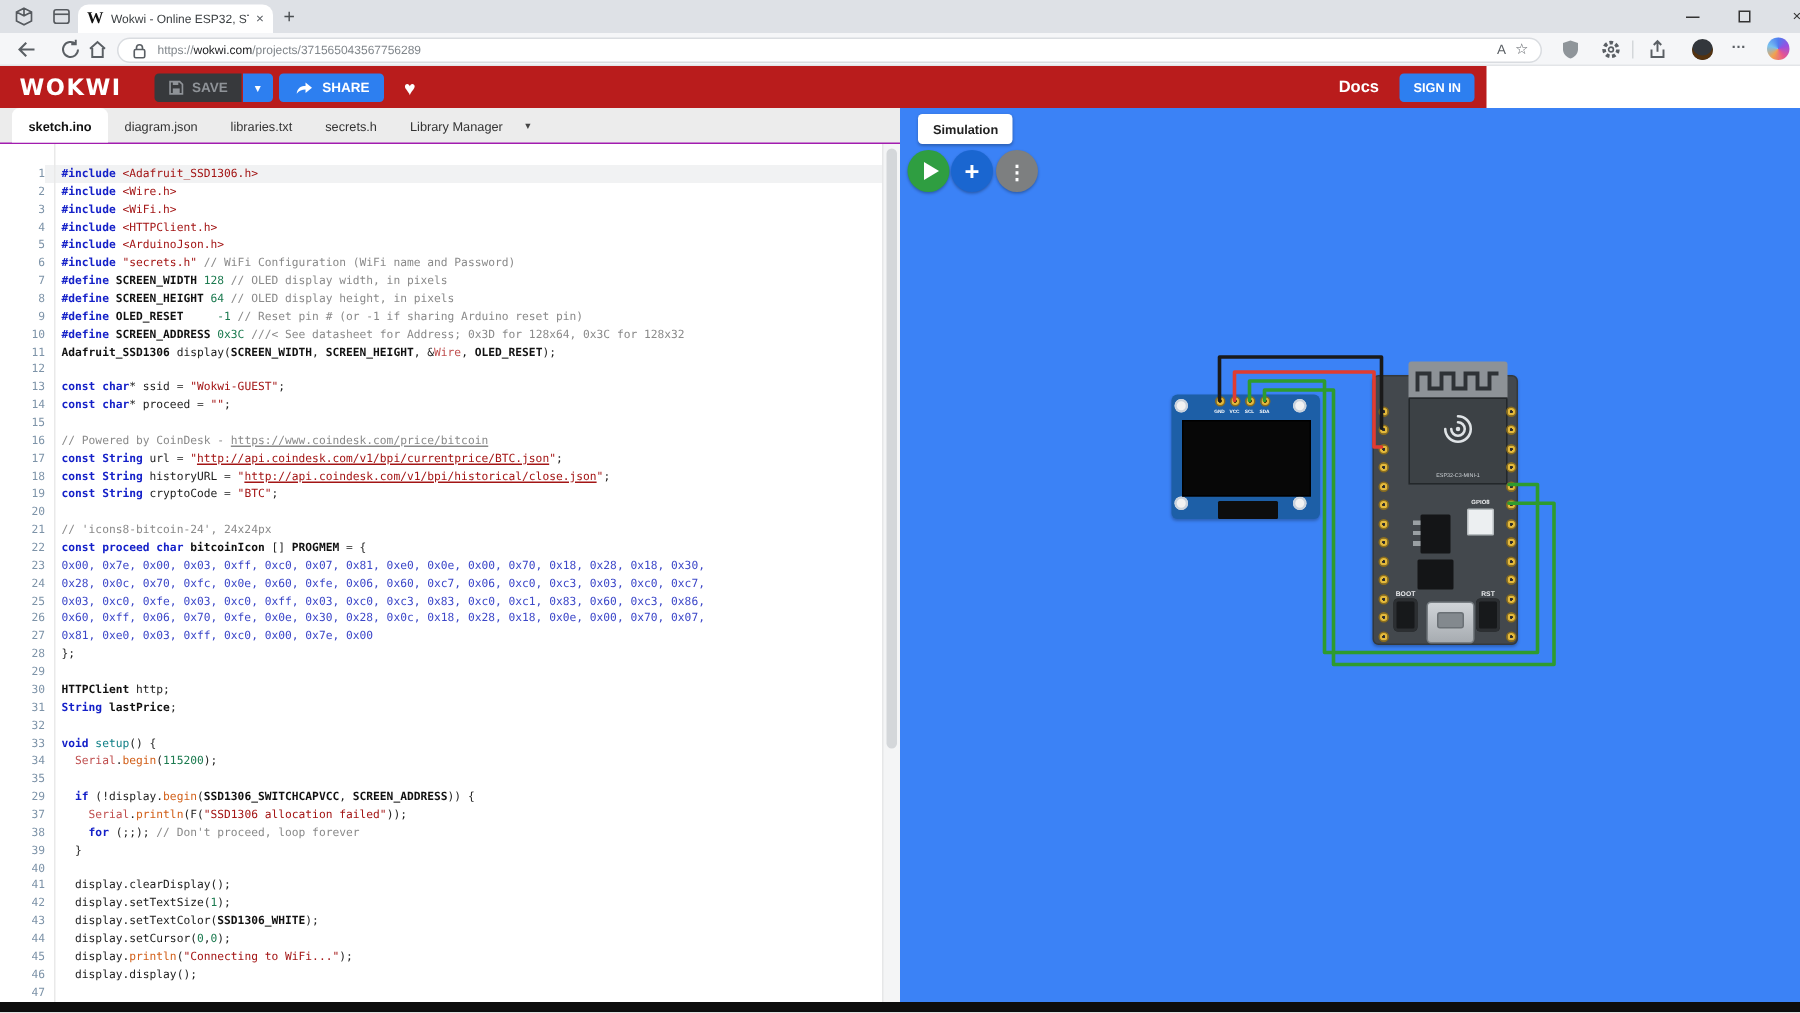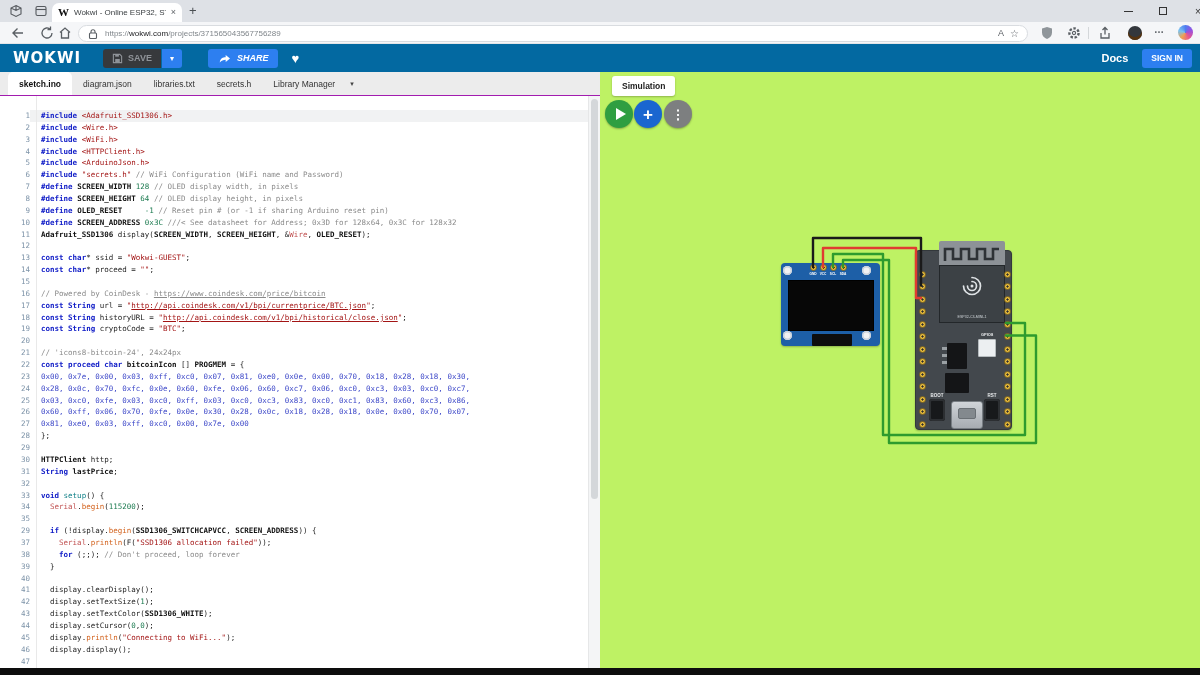--- a/index.html
+++ b/index.html
@@ -31,28 +31,28 @@
   .ra{font-size:9px;color:#5a5f64;position:relative;flex:none;line-height:1;}
   .star{font-size:10px;color:#5a5f64;flex:none;line-height:1;}
   .avatar{position:absolute;left:1128px;top:4px;width:14px;height:14px;border-radius:50%;background:#33373c;
           box-shadow:inset 0 -3px 0 #55330f;}
   .dots{position:absolute;left:1154px;top:2px;font-size:10px;color:#5a5f64;font-weight:bold;}
   .copilot{position:absolute;left:1178px;top:3px;width:15px;height:15px;border-radius:50%;
            background:conic-gradient(#4f7df0,#9a4fe0,#e8568e,#f0a24f,#77c2f2,#4f7df0);}
   .divline{position:absolute;left:1088px;top:5px;width:1px;height:12px;background:#d4d7da;}
 
   
-  .whead{position:absolute;left:0;top:44px;width:1200px;height:28px;background:#0369a1;display:flex;align-items:center;}
+  .whead{position:absolute;left:0;top:44px;width:991px;height:28px;background:#b91c1c;display:flex;align-items:center;}
   .wlogo{color:#fff;font-weight:bold;font-size:15px;letter-spacing:1px;margin-left:13px;font-family:"DejaVu Sans",sans-serif;}
   .savebtn{margin-left:22px;height:19px;background:#37393c;border-radius:3px 0 0 3px;display:flex;align-items:center;
            padding:0 9px;gap:5px;color:#8f9398;font-size:9px;font-weight:bold;}
   .savecaret{height:19px;width:20px;background:#2d7ff0;border-radius:0 3px 3px 0;margin-left:1px;
              color:#fff;font-size:8px;display:flex;align-items:center;justify-content:center;}
-  .sharebtn{margin-left:26px;height:19px;background:#2d7ff0;border-radius:3px;display:flex;align-items:center;
-            padding:0 10px;gap:6px;color:#fff;font-size:9px;font-weight:bold;font-style:italic;}
+  .sharebtn{margin-left:4px;height:19px;background:#2d7ff0;border-radius:3px;display:flex;align-items:center;
+            padding:0 10px;gap:6px;color:#fff;font-size:9px;font-weight:bold;}
   .wheart{color:#fff;font-size:13px;margin-left:13px;line-height:1;}
   .docs{margin-left:auto;color:#fff;font-size:11px;font-weight:bold;}
   .signin{margin:0 8px 0 14px;height:19px;background:#2d7ff0;border-radius:3px;display:flex;align-items:center;
           padding:0 9px;color:#fff;font-size:8.5px;font-weight:bold;}
 
   
   .edpane{position:absolute;left:0;top:72px;width:600px;height:596px;background:#fff;}
   .filetabs{position:absolute;left:0;top:0;width:600px;height:24px;background:#ececec;
             border-bottom:1px solid #a21caf;display:flex;align-items:stretch;padding-left:8px;font-size:8.5px;color:#333;}
   .ftab{display:flex;align-items:center;padding:0 11px;white-space:nowrap;}
@@ -66,21 +66,21 @@
   .codeline{flex:1;padding-left:11px;}
   .cl.active .codeline{background:#f1f2f3;}
   .t-k{color:#1420c8;font-weight:bold;} .t-s{color:#a31515;} .t-su{color:#a31515;text-decoration:underline;}
   .t-c{color:#8a8a8a;} .t-cu{color:#8a8a8a;text-decoration:underline;}
   .t-n{color:#1b7a4f;} .t-h{color:#3c47c8;} .t-b{color:#111;font-weight:bold;}
   .t-r{color:#c05050;} .t-m{color:#d2601a;} .t-d{color:#0e7f86;} .t-p{color:#1c1c1c;}
   .vsb{position:absolute;right:0;top:24px;width:12px;height:572px;background:#f4f5f6;border-left:1px solid #e6e7e8;}
   .vsb .thumb{position:absolute;left:2px;right:2px;top:3px;height:400px;background:#d4d7da;border-radius:4px;}
 
   
-  .simpane{position:absolute;left:600px;top:72px;width:600px;height:596px;background:#bef264;}
+  .simpane{position:absolute;left:600px;top:72px;width:600px;height:596px;background:#3b82f6;}
   .simtab{position:absolute;left:12px;top:4px;height:20px;background:#fff;border-radius:3px;
           display:flex;align-items:center;padding:0 10px;font-size:8.5px;font-weight:bold;color:#222;
           box-shadow:0 1px 2px rgba(0,0,0,.25);}
   .cbtn{position:absolute;width:28px;height:28px;border-radius:50%;display:flex;align-items:center;justify-content:center;
         box-shadow:0 1px 2px rgba(0,0,0,.3);}
   .cbtn.play{left:5px;top:28px;background:#2f9e41;}
   .cbtn.add{left:34px;top:28px;background:#1a66d0;color:#fff;font-size:17px;font-weight:bold;line-height:1;}
   .cbtn.kebab{left:64px;top:28px;background:#7d7f80;color:#fff;font-size:13px;font-weight:bold;line-height:1;}
   .tri{width:0;height:0;border-left:10px solid #fff;border-top:6px solid transparent;border-bottom:6px solid transparent;margin-left:3px;}
 

